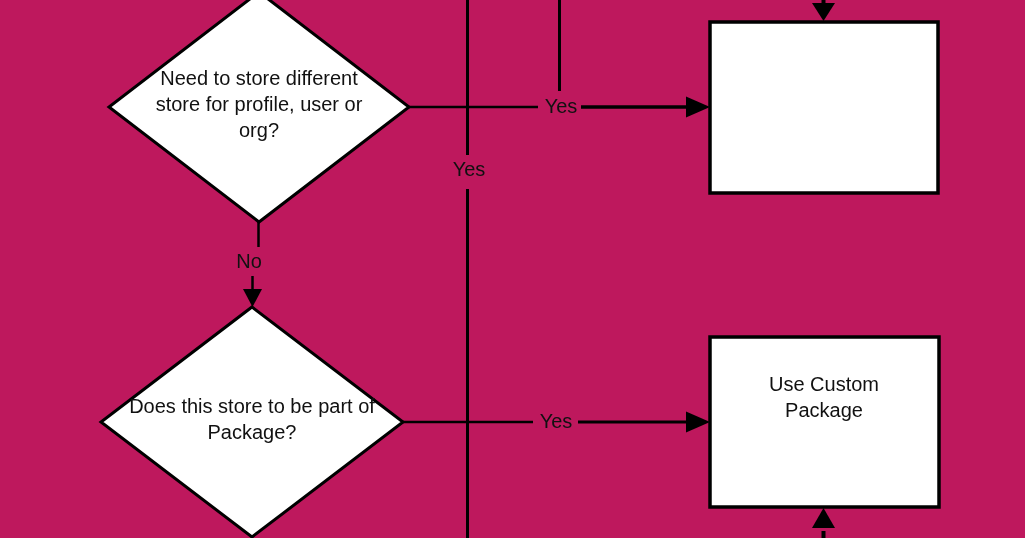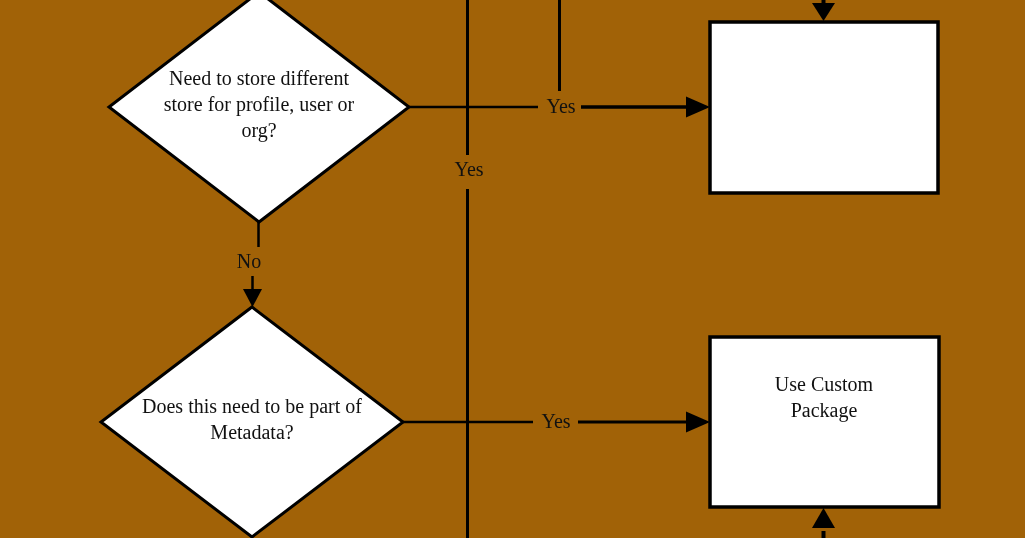--- a/index.html
+++ b/index.html
@@ -4,23 +4,23 @@
 <style>
   html, body {
     margin: 0;
     padding: 0;
     background: #ffffff;
   }
   #canvas {
     position: relative;
     width: 1025px;
     height: 538px;
-    background: #a16207;
+    background: #be185d;
     overflow: hidden;
-    font-family: Liberation Serif, serif;
+    font-family: Liberation Sans, sans-serif;
   }
   #canvas svg {
     position: absolute;
     left: 0;
     top: 0;
   }
   .shape {
     fill: #ffffff;
     stroke: #000000;
   }
@@ -84,22 +84,22 @@
     <rect class="shape" x="710" y="337" width="229" height="170" stroke-width="3.5"></rect>
   </svg>
 
   <div class="label" style="left:259px; top:104px;">
     <div>Need to store different</div>
     <div>store for profile, user or</div>
     <div>org?</div>
   </div>
 
   <div class="label" style="left:252px; top:419px;">
-    <div>Does this need to be part of</div>
-    <div>Metadata?</div>
+    <div>Does this store to be part of</div>
+    <div>Package?</div>
   </div>
 
 
   <div class="label" style="left:824px; top:397px;">
     <div>Use Custom</div>
     <div>Package</div>
   </div>
 
   <div class="label" style="left:561px; top:106px;">Yes</div>
 

